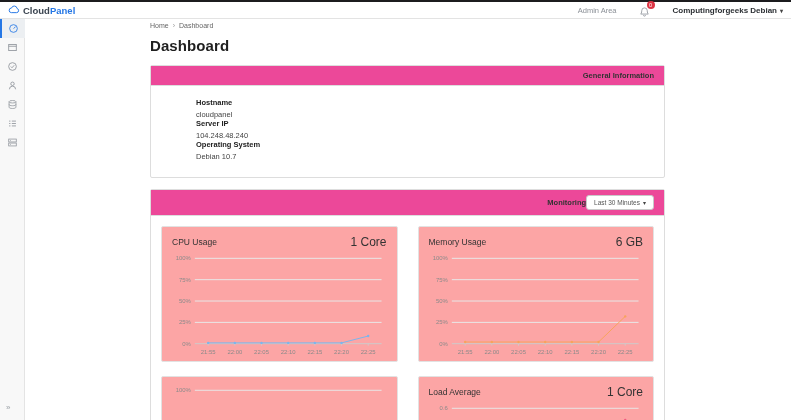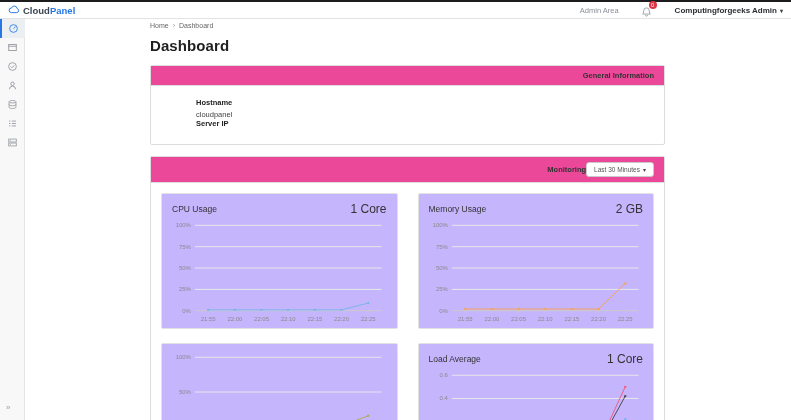--- a/index.html
+++ b/index.html
@@ -41,21 +41,21 @@
   .gi-label { font-size:7.5px; font-weight:bold; color:#222; }
   .gi-value { font-size:7.5px; color:#444; margin-top:3px; }
 
   .watermark { position:absolute; left:103px; top:86px; font-size:11.5px; color:#ee2f9e; z-index:5; }
 
   .range-btn { background:#fff; border:1px solid #c9c9c9; border-radius:3px; padding:3px 7px;
     font-size:6.5px; color:#555; cursor:pointer; display:flex; align-items:center; gap:3px; font-weight:normal; }
 
   .monitoring-panel { height:310px; }
   .charts-grid { padding:10px; display:grid; grid-template-columns:1fr 1fr; column-gap:20px; row-gap:14px; }
-  .chart-card { border:1px solid #e2e2e2; border-radius:2px; background:#c4b5fd; padding:8px 8px 4px 8px; }
+  .chart-card { border:1px solid #e2e2e2; border-radius:2px; background:#fca5a5; padding:8px 8px 4px 8px; }
   .chart-card.short { height:118px; }
   .chart-head { display:flex; justify-content:space-between; align-items:center; padding:0 2px 4px 2px; }
   .chart-title { font-size:8.5px; color:#333; }
   .chart-cap { font-size:12px; color:#333; }
   svg.chart { display:block; width:100%; }
   svg text { font-family:"Liberation Sans", sans-serif; }
 </style>
 </head>
 <body>
 
@@ -70,21 +70,21 @@
   </div>
   <div class="topbar-right">
     <span class="admin-area">Admin Area</span>
     <span class="bell-wrap">
       <svg width="11" height="12" viewBox="0 0 16 16">
         <path d="M8 2a4 4 0 0 0-4 4c0 3-1 4.5-1.5 5h11C13 10.5 12 9 12 6a4 4 0 0 0-4-4zM6.5 12.5a1.5 1.5 0 0 0 3 0" fill="none" stroke="#8d9299" stroke-width="1.2"></path>
       </svg>
       <span class="badge">0</span>
     </span>
     <span class="user-menu">
-      <span>Computingforgeeks Admin</span>
+      <span>Computingforgeeks Debian</span>
       <span class="caret">▾</span>
     </span>
   </div>
 </div>
 
 <div class="sidebar">
   <div class="side-item active">
     <svg viewBox="0 0 16 16">
       <circle cx="8" cy="8" r="5.6" fill="none" stroke="#2577e5" stroke-width="1.2"></circle>
       <line x1="8" y1="8" x2="11" y2="5.5" stroke="#2577e5" stroke-width="1.2"></line>
@@ -148,20 +148,25 @@
     <div class="panel-header">
       <span>General Information</span>
     </div>
     <div class="gi-body">
       <div class="gi-col">
         <div class="gi-label">Hostname</div>
         <div class="gi-value">cloudpanel</div>
       </div>
       <div class="gi-col">
         <div class="gi-label">Server IP</div>
+        <div class="gi-value">104.248.48.240</div>
+      </div>
+      <div class="gi-col">
+        <div class="gi-label">Operating System</div>
+        <div class="gi-value">Debian 10.7</div>
       </div>
     </div>
   </div>
 
   <div class="panel monitoring-panel">
     <div class="panel-header">
       <span>Monitoring</span>
       <button class="range-btn">
         <span>Last 30 Minutes</span>
         <span class="caret">▾</span>
@@ -204,21 +209,21 @@
             <circle cx="92.14285714285714" cy="90.14" r="1.2" fill="#7cb5ec"></circle>
             <circle cx="119" cy="90.14" r="1.2" fill="#7cb5ec"></circle>
             <circle cx="145.85714285714286" cy="90.14" r="1.2" fill="#7cb5ec"></circle>
             <circle cx="172.71428571428572" cy="90.14" r="1.2" fill="#7cb5ec"></circle>
             <circle cx="199.57142857142858" cy="83.26" r="1.2" fill="#7cb5ec"></circle>
           </svg>
       </div>
       <div class="chart-card">
         <div class="chart-head">
           <span class="chart-title">Memory Usage</span>
-          <span class="chart-cap">2 GB</span>
+          <span class="chart-cap">6 GB</span>
         </div>
         <svg class="chart" width="220" height="104" viewBox="0 0 220 104">
             <line x1="25" x2="213" y1="91" y2="91" stroke="#cccccc" stroke-width="1"></line>
             <text x="21" y="93" text-anchor="end" font-size="6" fill="#8a8a8a">0%</text>
             <line x1="25" x2="213" y1="69.5" y2="69.5" stroke="#e8e8e8" stroke-width="1"></line>
             <text x="21" y="71.5" text-anchor="end" font-size="6" fill="#8a8a8a">25%</text>
             <line x1="25" x2="213" y1="48" y2="48" stroke="#e8e8e8" stroke-width="1"></line>
             <text x="21" y="50" text-anchor="end" font-size="6" fill="#8a8a8a">50%</text>
             <line x1="25" x2="213" y1="26.5" y2="26.5" stroke="#e8e8e8" stroke-width="1"></line>
             <text x="21" y="28.5" text-anchor="end" font-size="6" fill="#8a8a8a">75%</text>

